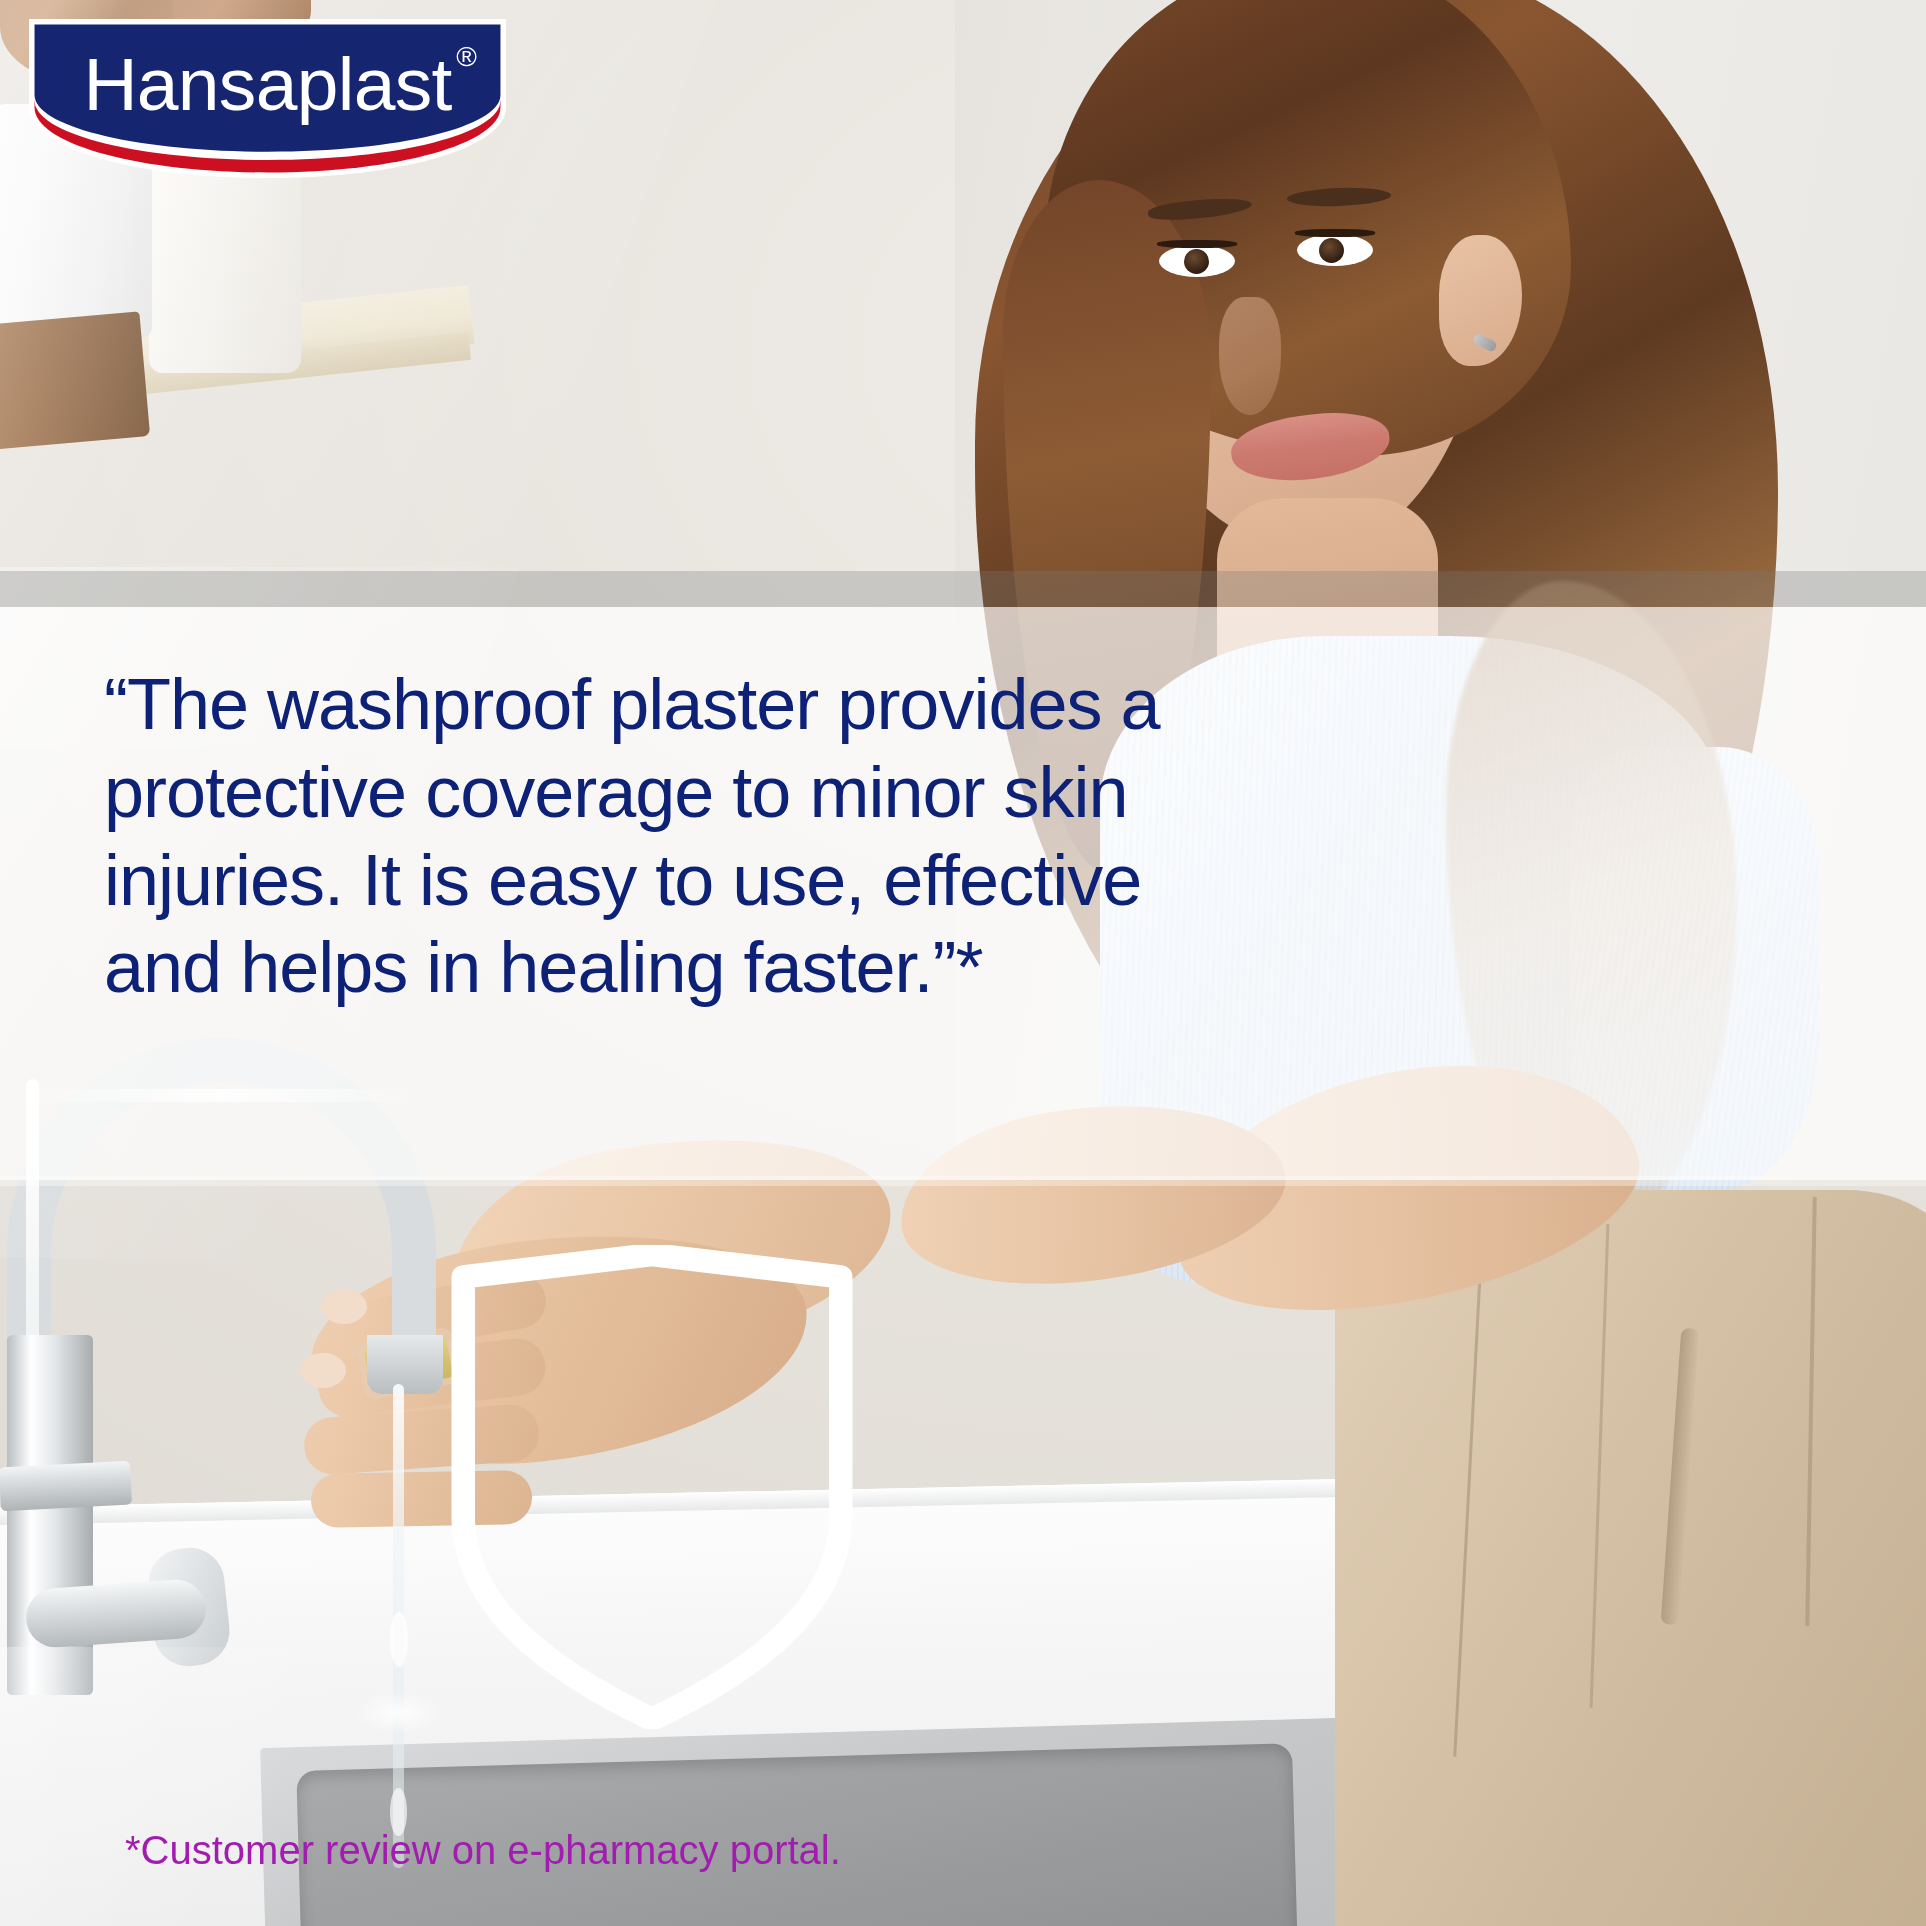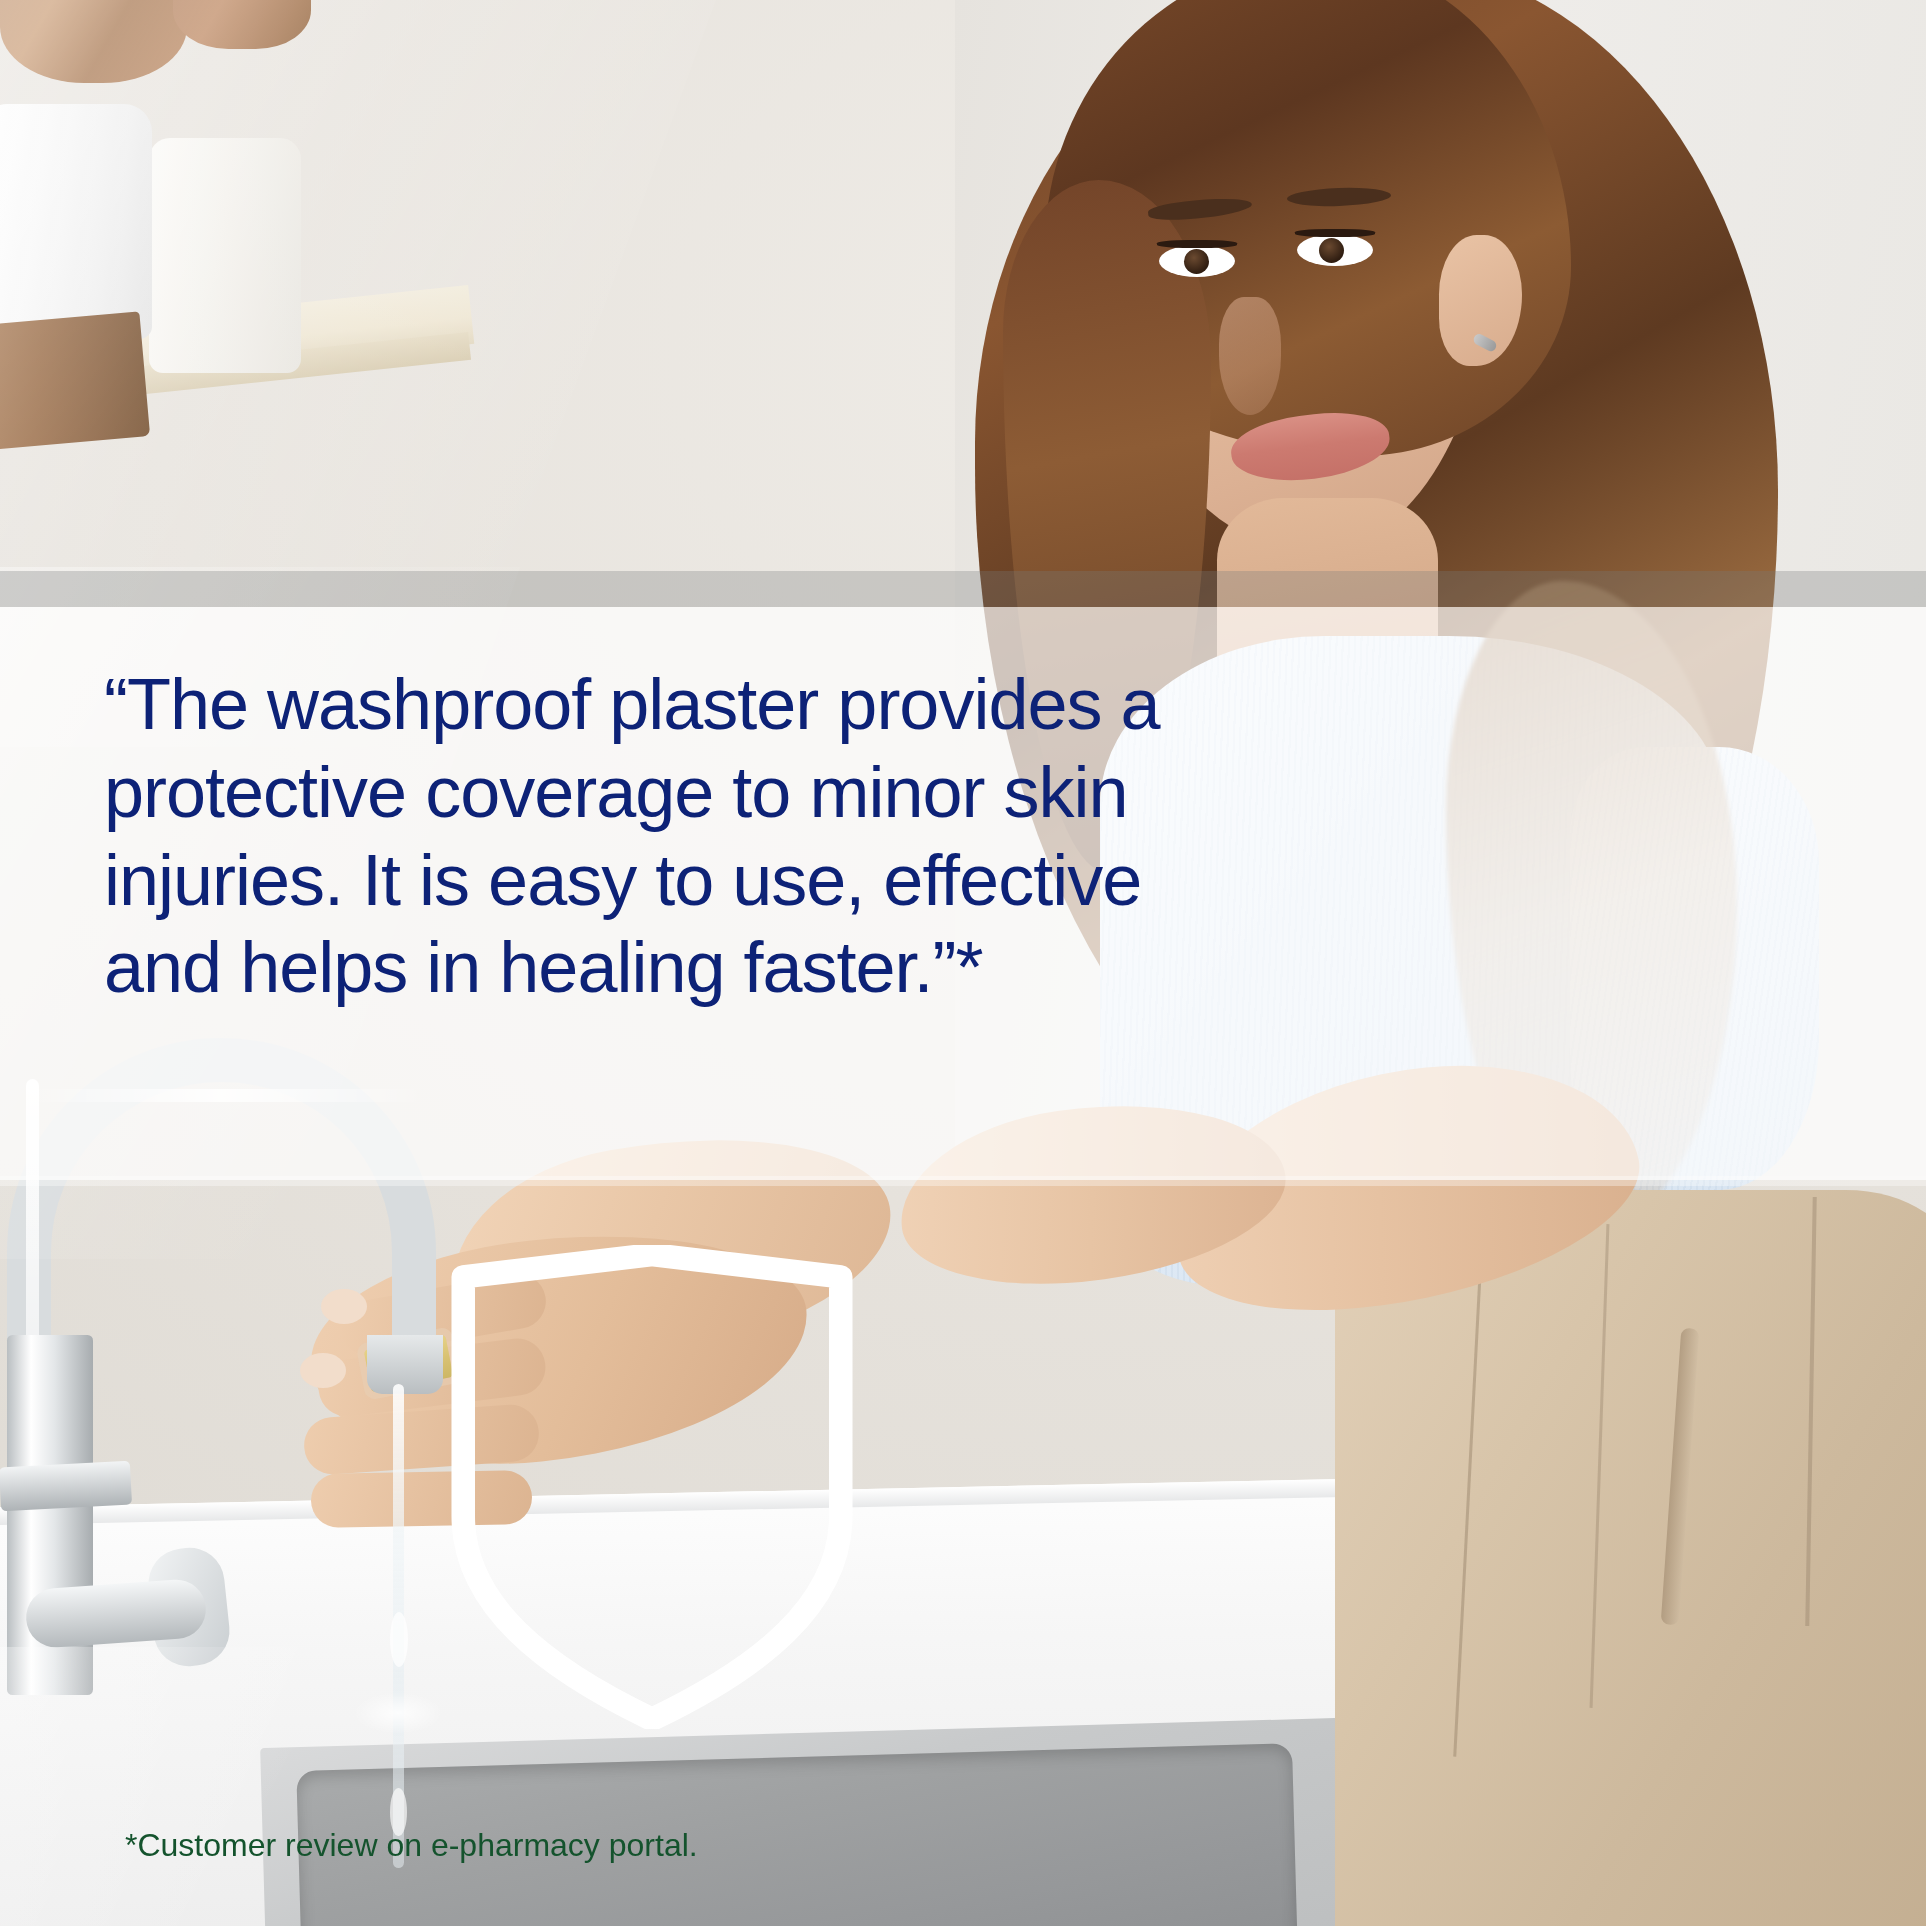--- a/index.html
+++ b/index.html
@@ -359,22 +359,22 @@
     font-size:72px;
     line-height:1.22;
     font-weight:400;
     letter-spacing:-1px;
     white-space:pre-line;
   }
 
   
   .footnote{
     position:absolute;left:125px;top:1828px;
-    color:#14532d;
-    font-size:32px;
+    color:#a21caf;
+    font-size:40px;
     line-height:1.1;
     font-weight:400;
   }
 </style>
 </head>
 <body>
 
 <div class="stage">
 
   <div class="scene">
@@ -464,15 +464,29 @@
   <div class="band-light"></div>
   <div class="band-light-soft"></div>
 
   <div class="headline">“The washproof plaster provides a
 protective coverage to minor skin
 injuries. It is easy to use, effective
 and helps in healing faster.”*</div>
 
   <div class="footnote">*Customer review on e-pharmacy portal.</div>
 
+  <div class="logo">
+    <svg viewBox="0 0 690 230" aria-hidden="true">
+
+      <path d="M 0 0 L 690 0 L 690 128 C 690 186 540 230 345 230 C 150 230 0 186 0 128 Z" fill="#ffffff"></path>
+
+      <path d="M 8 118 L 682 118 L 682 128 C 682 180 534 222 345 222 C 156 222 8 180 8 128 Z" fill="#cc1022"></path>
+
+      <path d="M 8 104 L 682 104 L 682 118 C 682 166 534 204 345 204 C 156 204 8 166 8 118 Z" fill="#ffffff"></path>
+
+      <path d="M 8 8 L 682 8 L 682 110 C 682 156 534 192 345 192 C 156 192 8 156 8 110 Z" fill="#16256f"></path>
+    </svg>
+    <div class="logo-word">Hansaplast</div>
+    <div class="logo-reg">®</div>
+  </div>
 
 </div>
 
 
 </body></html>

